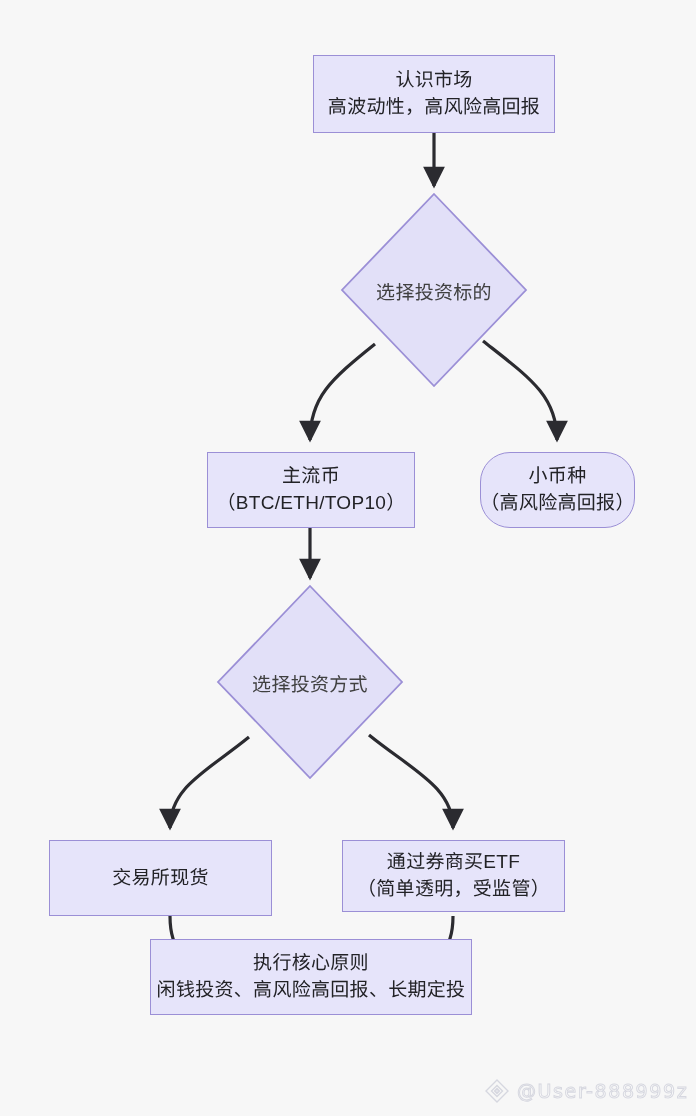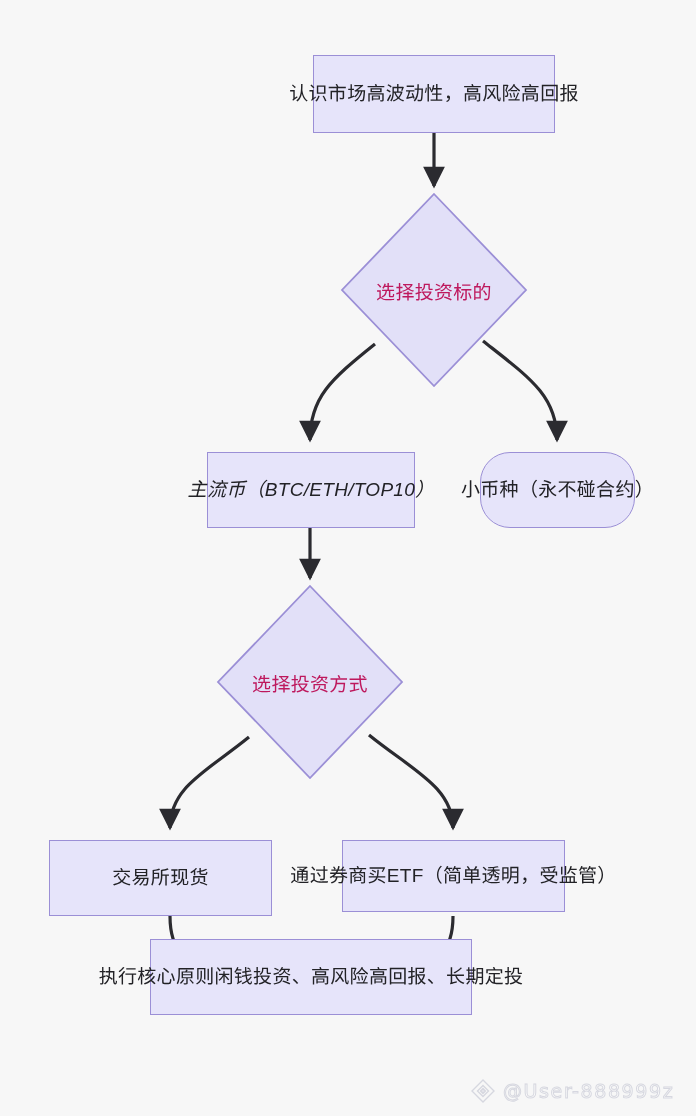--- a/index.html
+++ b/index.html
@@ -25,21 +25,21 @@
     left: 0;
     top: 0;
     width: 696px;
     height: 1116px;
     pointer-events: none;
   }
   .node {
     position: absolute;
     box-sizing: border-box;
     display: flex;
-    flex-direction: row;
+    flex-direction: column;
     align-items: center;
     justify-content: center;
     text-align: center;
     color: #222226;
     line-height: 1.42;
     font-size: 19px;
     letter-spacing: 0.3px;
   }
   .node.box {
     background: #e6e4fa;
@@ -60,21 +60,21 @@
   .diamond-label {
     position: absolute;
     left: 0;
     top: 0;
     width: 100%;
     height: 100%;
     display: flex;
     align-items: center;
     justify-content: center;
     text-align: center;
-    color: #be185d;
+    color: #404040;
     font-size: 19px;
     letter-spacing: 0.3px;
     white-space: nowrap;
   }
   #watermark {
     position: absolute;
     display: flex;
     align-items: center;
     gap: 7px;
     opacity: 0.62;
@@ -123,28 +123,28 @@
     <span class="line">高波动性，高风险高回报</span>
   </div>
 
   <div class="diamond-wrap" style="left:340px; top:192px; width:188px; height:196px;">
     <svg class="diamond-shape" width="188" height="196" viewBox="0 0 188 196">
       <polygon points="94,2 186,98 94,194 2,98" fill="#e2e0f8" stroke="#9b8fd6" stroke-width="1.8"></polygon>
     </svg>
     <div class="diamond-label">选择投资标的</div>
   </div>
 
-  <div class="node box" style="left:207px; top:452px; width:208px; height:76px;font-style:italic;">
+  <div class="node box" style="left:207px; top:452px; width:208px; height:76px;">
     <span class="line">主流币</span>
     <span class="line">（BTC/ETH/TOP10）</span>
   </div>
 
   <div class="node box" style="left:480px; top:452px; width:155px; height:76px;border-radius:30px;">
     <span class="line">小币种</span>
-    <span class="line">（永不碰合约）</span>
+    <span class="line">（高风险高回报）</span>
   </div>
 
   <div class="diamond-wrap" style="left:216px; top:584px; width:188px; height:196px;">
     <svg class="diamond-shape" width="188" height="196" viewBox="0 0 188 196">
       <polygon points="94,2 186,98 94,194 2,98" fill="#e2e0f8" stroke="#9b8fd6" stroke-width="1.8"></polygon>
     </svg>
     <div class="diamond-label">选择投资方式</div>
   </div>
 
   <div class="node box" style="left:49px; top:840px; width:223px; height:76px;">
@@ -154,21 +154,21 @@
   <div class="node box" style="left:342px; top:840px; width:223px; height:72px;">
     <span class="line">通过券商买ETF</span>
     <span class="line">（简单透明，受监管）</span>
   </div>
 
   <div class="node box" style="left:150px; top:939px; width:322px; height:76px;">
     <span class="line">执行核心原则</span>
     <span class="line">闲钱投资、高风险高回报、长期定投</span>
   </div>
 
-  <div id="watermark" style="left:470px; top:1078px;">
+  <div id="watermark" style="left:484px; top:1078px;">
     <svg width="26" height="26" viewBox="0 0 26 26">
       <g fill="none" stroke="#c3c5d2" stroke-width="1.4">
         <polygon points="13,2 24,13 13,24 2,13"></polygon>
         <polygon points="13,7.5 18.5,13 13,18.5 7.5,13"></polygon>
         <polygon points="13,10.6 15.4,13 13,15.4 10.6,13" fill="#dadbe4"></polygon>
       </g>
     </svg>
     <span class="wm-text">@User-888999z</span>
   </div>
 

